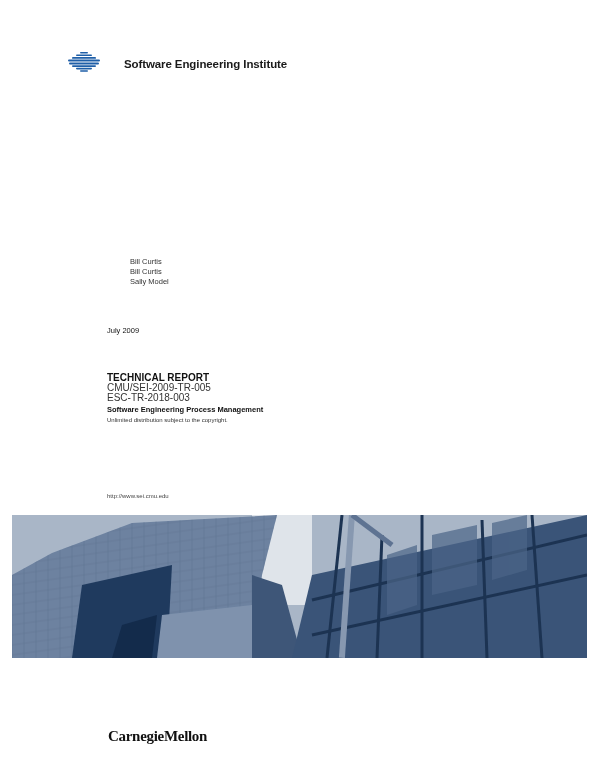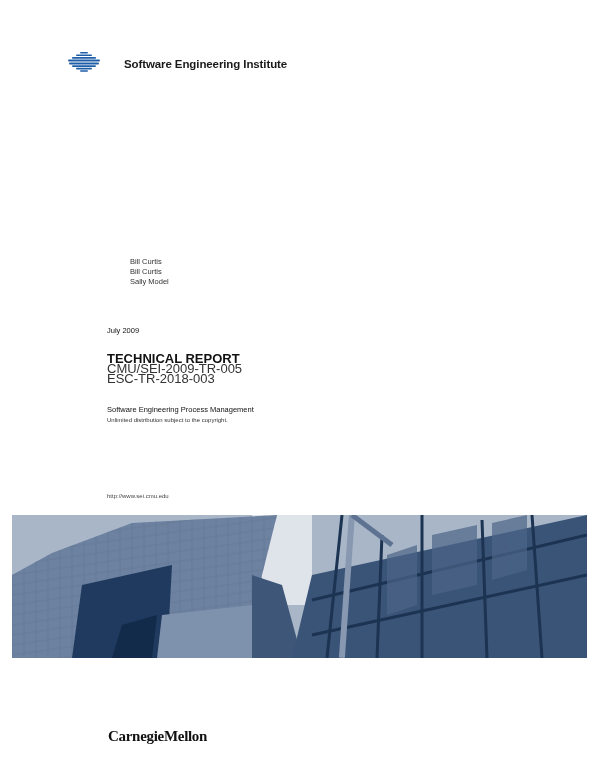--- a/index.html
+++ b/index.html
@@ -3,24 +3,24 @@
 <meta charset="utf-8">
 <style>
   html, body { margin: 0; padding: 0; background: #ffffff; }
   body { width: 600px; height: 776px; position: relative; overflow: hidden; font-family: "Liberation Sans", sans-serif; color: #222; }
   .abs { position: absolute; }
   .logo { left: 68px; top: 52px; display: flex; align-items: center; gap: 24px; }
   .logo-text { font-family: "Liberation Sans", sans-serif; font-weight: bold; font-size: 11.5px; color: #1a1a1a; letter-spacing: -0.1px; }
   .title { left: 107px; top: 172px; font-family: "Liberation Serif", serif; font-size: 21px; line-height: 27px; color: #111; }
   .authors { left: 107px; top: 257px; font-size: 7.5px; line-height: 10px; color: #333; margin-left: 23px; }
   .date { left: 107px; top: 326px; font-size: 7.5px; font-weight: normal; color: #111; }
-  .report { left: 107px; top: 354px; font-size: 13px; line-height: 10px; color: #333; }
+  .report { left: 107px; top: 373px; font-size: 10px; line-height: 10px; color: #333; }
   .report .type { font-weight: bold; color: #111; }
   .program { left: 107px; top: 405px; font-size: 7.5px; line-height: 10px; }
-  .program .name { font-weight: normal; color: #111; }
+  .program .name { font-weight: bold; color: #111; }
   .program .note { font-size: 6px; color: #333; }
   .url { left: 107px; top: 493px; font-size: 6px; color: #444; }
   .photo { left: 12px; top: 515px; width: 575px; height: 143px; overflow: hidden; background: #9aa9bd; }
   .footer-logo { left: 108px; top: 728px; font-family: "Liberation Serif", serif; font-weight: bold; font-size: 15px; color: #111; letter-spacing: -0.3px; }
 </style>
 </head>
 <body>
 
 <div class="abs logo">
   <span>

